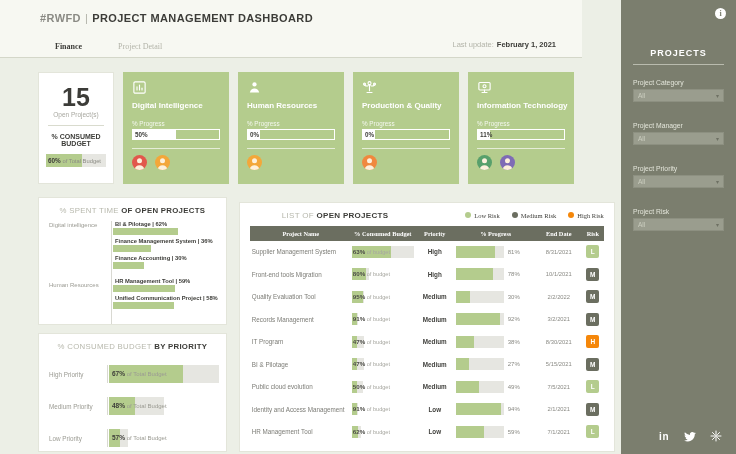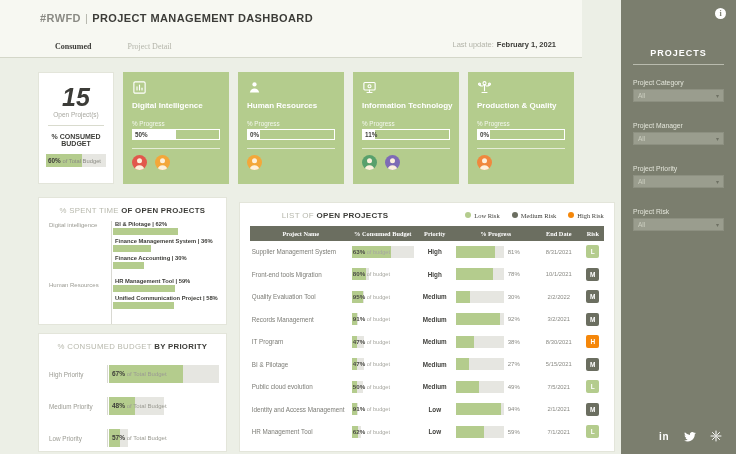--- a/index.html
+++ b/index.html
@@ -18,21 +18,21 @@
   .tab { color:#b3b4a9; cursor:pointer; }
   .tab.active { color:#3c3c38; font-weight:bold; }
   .lastupdate { position:absolute; right:26px; bottom:8px; font-size:7.5px; color:#b3b4a9; }
   .lastupdate b { color:#3c3c38; margin-left:3px; }
 
   .content { padding:14px 8px 0 38px; }
   .row1 { display:flex; gap:9px; height:112px; }
 
   
   .summary { width:112px; background:#fff; border:1px solid #e3e5da; padding:8px 7px; text-align:center; }
-  .summary .big { font-size:25px; font-weight:bold; color:#3c3c38; line-height:1.05; margin-top:3px;font-style:italic; }
+  .summary .big { font-size:25px; font-weight:bold; color:#3c3c38; line-height:1.05; margin-top:3px; }
   .summary .sub { font-size:6.5px; color:#a8a8a0; margin-top:1px; }
   .summary hr { border:none; border-top:1px solid #d9dbce; margin:7px 2px; }
   .summary .btitle { font-size:7px; font-weight:bold; color:#3c3c38; margin-bottom:7px; }
   .minibar { position:relative; height:13px; background:#e6e6e1; }
   .minibar .fill { position:absolute; left:0; top:0; bottom:0; background:#b4cc8d; }
   .minibar .txt { position:absolute; left:2px; top:0; height:13px; line-height:13px; white-space:nowrap; font-size:5.8px; color:#8b8b84; }
   .minibar .txt b { color:#3c3c38; font-size:6.4px; }
 
   
   .card { width:106px; background:#b4cc8d; padding:8px 9px 6px 9px; color:#fff; position:relative; }
@@ -119,21 +119,21 @@
 <body>
 
 <div class="app">
   <div class="main">
 
     <div class="topbar">
       <div class="brand">
         <span class="hash">#RWFD</span><span class="sep">|</span><span class="ttl">PROJECT MANAGEMENT DASHBOARD</span>
       </div>
       <div class="tabs">
-        <span class="tab active">Consumed</span>
+        <span class="tab active">Finance</span>
         <span class="tab">Project Detail</span>
       </div>
       <div class="lastupdate">
         <span>Last update:</span><b>February 1, 2021</b>
       </div>
     </div>
 
     <div class="content">
       <div class="row1">
         <div class="summary panel">
@@ -181,48 +181,20 @@
                   <path d="M4.5 20c.9-4.4 3.9-6.6 7.5-6.6s6.6 2.2 7.5 6.6z"></path>
                 </svg></span>
               <div class="cname">Human Resources</div>
               <div class="plabel">% Progress</div>
               <div class="ptrack">
                 <div class="pchip" style="width: 14%;">0%</div>
               </div>
               <hr class="cdivider">
               <div class="avatars">
                 <span class="avatar" style="background: rgb(243, 167, 58);">
-                  <svg width="15" height="15" viewBox="0 0 24 24" fill="#fdf0dc">
-                    <circle cx="12" cy="9" r="4"></circle>
-                    <path d="M3.5 24c1-5 4.5-7.5 8.5-7.5s7.5 2.5 8.5 7.5z"></path>
-                  </svg>
-                </span>
-              </div>
-            </div>
-            <div class="card">
-              <span class="cicon"><svg width="15" height="15" viewBox="0 0 24 24" fill="none" stroke="#fff" stroke-width="1.8" stroke-linecap="round">
-                  <rect x="3" y="4" width="18" height="12" rx="1.5"></rect>
-                  <line x1="12" y1="16" x2="12" y2="20"></line>
-                  <line x1="8" y1="20" x2="16" y2="20"></line>
-                  <circle cx="12" cy="10" r="2.4"></circle>
-                </svg></span>
-              <div class="cname">Information Technology</div>
-              <div class="plabel">% Progress</div>
-              <div class="ptrack">
-                <div class="pchip" style="width: 14%;">11%</div>
-              </div>
-              <hr class="cdivider">
-              <div class="avatars">
-                <span class="avatar" style="background: rgb(88, 160, 108);">
-                  <svg width="15" height="15" viewBox="0 0 24 24" fill="#fdf0dc">
-                    <circle cx="12" cy="9" r="4"></circle>
-                    <path d="M3.5 24c1-5 4.5-7.5 8.5-7.5s7.5 2.5 8.5 7.5z"></path>
-                  </svg>
-                </span>
-                <span class="avatar" style="background: rgb(126, 107, 181);">
                   <svg width="15" height="15" viewBox="0 0 24 24" fill="#fdf0dc">
                     <circle cx="12" cy="9" r="4"></circle>
                     <path d="M3.5 24c1-5 4.5-7.5 8.5-7.5s7.5 2.5 8.5 7.5z"></path>
                   </svg>
                 </span>
               </div>
             </div>
             <div class="card">
               <span class="cicon"><svg width="15" height="15" viewBox="0 0 24 24" fill="none" stroke="#fff" stroke-width="1.8" stroke-linecap="round">
                   <circle cx="12" cy="5" r="2.4"></circle>
@@ -234,20 +206,48 @@
                   <circle cx="20" cy="6.5" r="1.6"></circle>
                 </svg></span>
               <div class="cname">Production &amp; Quality</div>
               <div class="plabel">% Progress</div>
               <div class="ptrack">
                 <div class="pchip" style="width: 14%;">0%</div>
               </div>
               <hr class="cdivider">
               <div class="avatars">
                 <span class="avatar" style="background: rgb(240, 136, 62);">
+                  <svg width="15" height="15" viewBox="0 0 24 24" fill="#fdf0dc">
+                    <circle cx="12" cy="9" r="4"></circle>
+                    <path d="M3.5 24c1-5 4.5-7.5 8.5-7.5s7.5 2.5 8.5 7.5z"></path>
+                  </svg>
+                </span>
+              </div>
+            </div>
+            <div class="card">
+              <span class="cicon"><svg width="15" height="15" viewBox="0 0 24 24" fill="none" stroke="#fff" stroke-width="1.8" stroke-linecap="round">
+                  <rect x="3" y="4" width="18" height="12" rx="1.5"></rect>
+                  <line x1="12" y1="16" x2="12" y2="20"></line>
+                  <line x1="8" y1="20" x2="16" y2="20"></line>
+                  <circle cx="12" cy="10" r="2.4"></circle>
+                </svg></span>
+              <div class="cname">Information Technology</div>
+              <div class="plabel">% Progress</div>
+              <div class="ptrack">
+                <div class="pchip" style="width: 14%;">11%</div>
+              </div>
+              <hr class="cdivider">
+              <div class="avatars">
+                <span class="avatar" style="background: rgb(88, 160, 108);">
+                  <svg width="15" height="15" viewBox="0 0 24 24" fill="#fdf0dc">
+                    <circle cx="12" cy="9" r="4"></circle>
+                    <path d="M3.5 24c1-5 4.5-7.5 8.5-7.5s7.5 2.5 8.5 7.5z"></path>
+                  </svg>
+                </span>
+                <span class="avatar" style="background: rgb(126, 107, 181);">
                   <svg width="15" height="15" viewBox="0 0 24 24" fill="#fdf0dc">
                     <circle cx="12" cy="9" r="4"></circle>
                     <path d="M3.5 24c1-5 4.5-7.5 8.5-7.5s7.5 2.5 8.5 7.5z"></path>
                   </svg>
                 </span>
               </div>
             </div>
           </div>
       </div>
 

